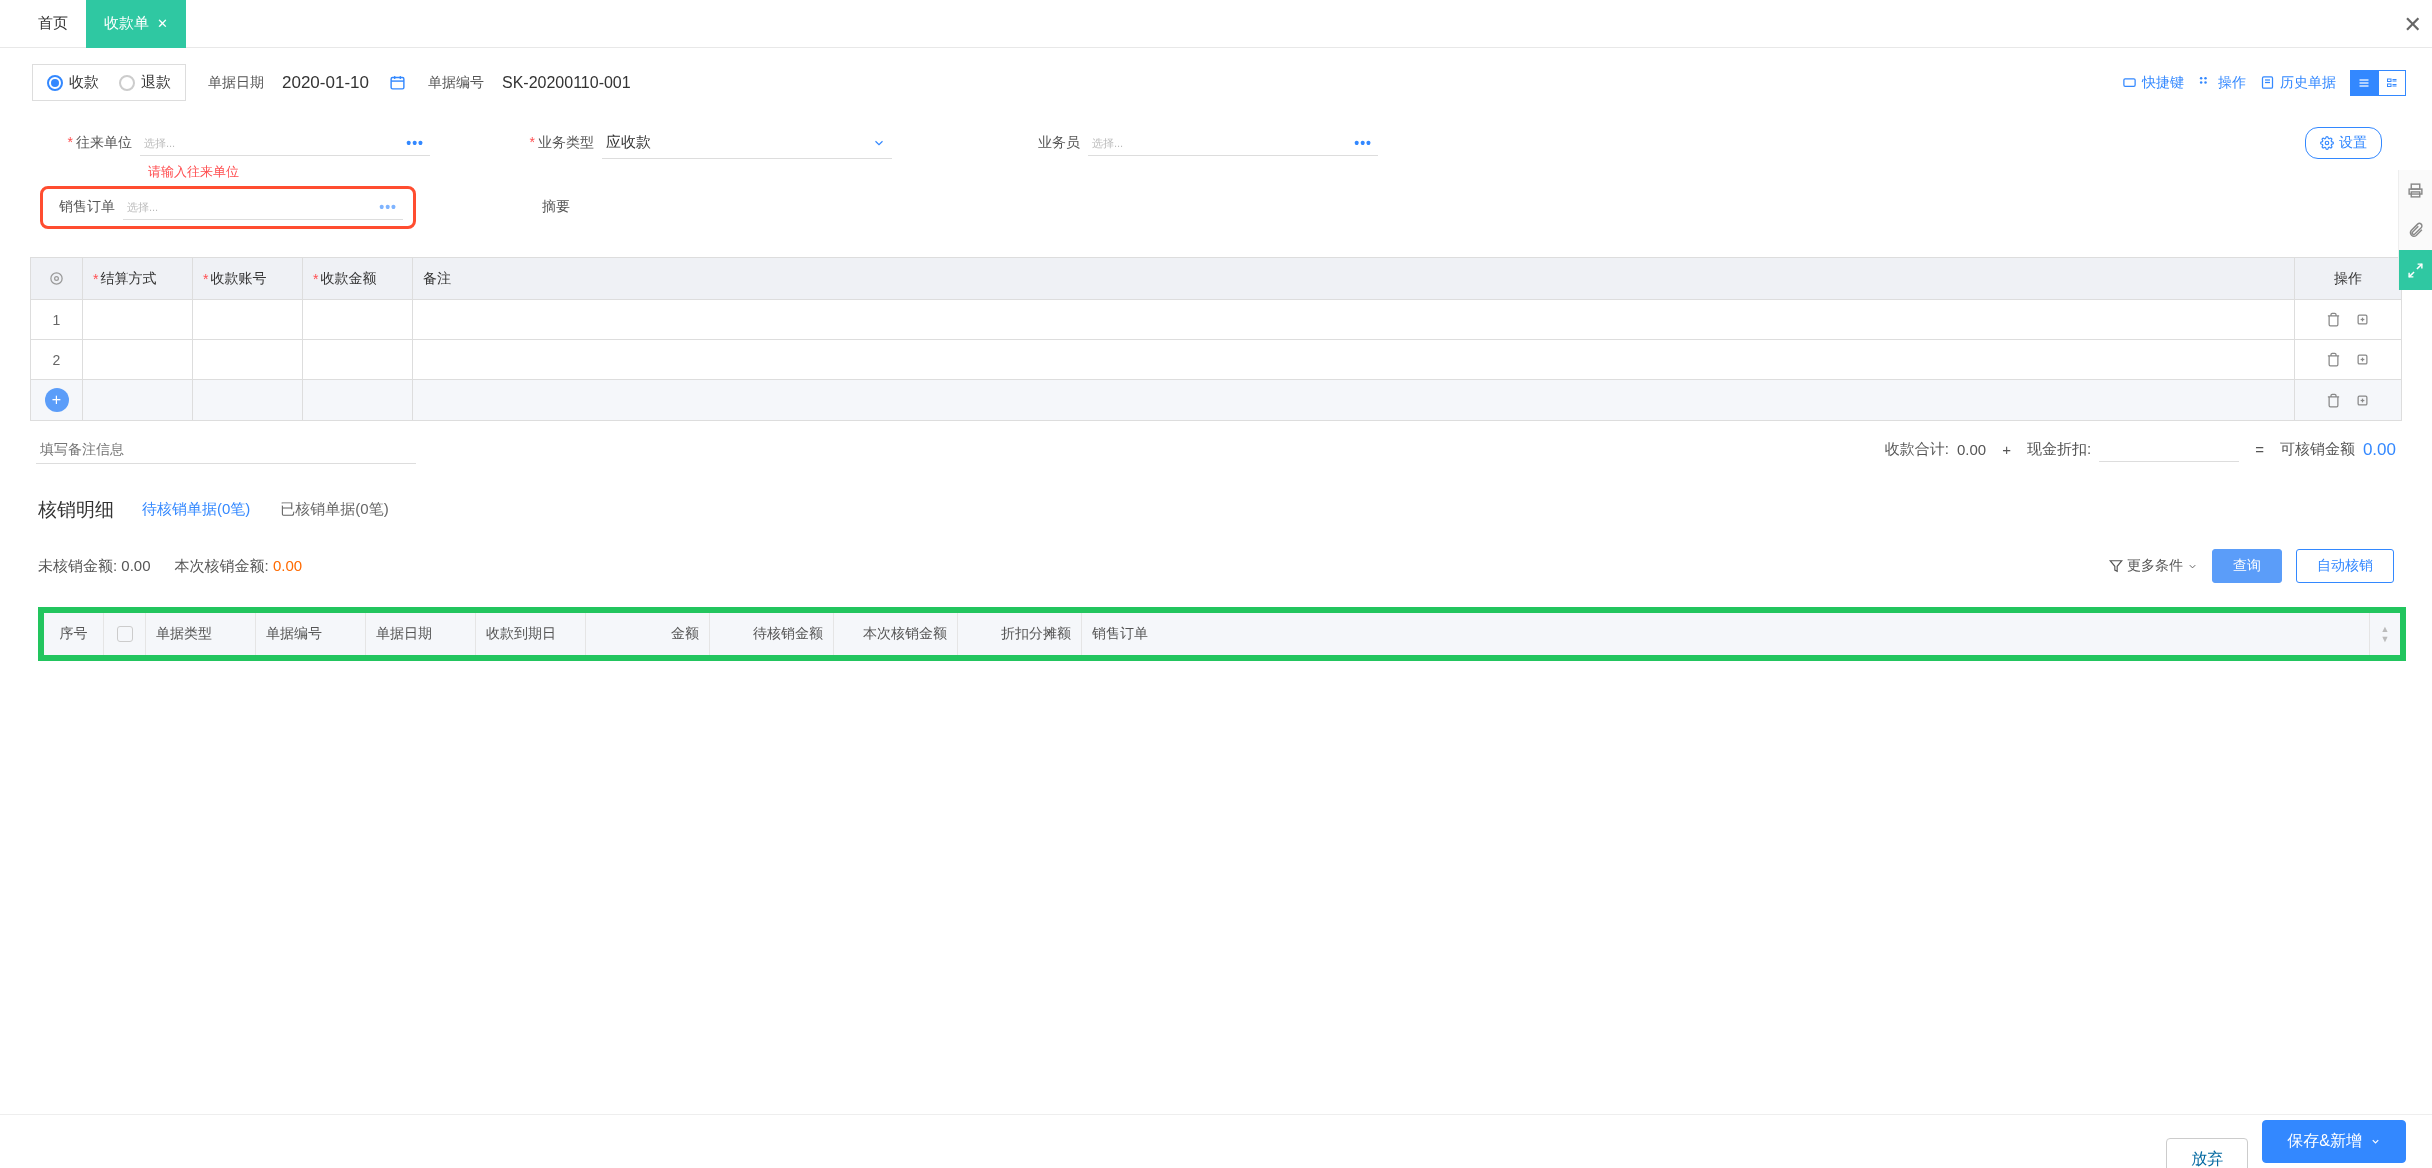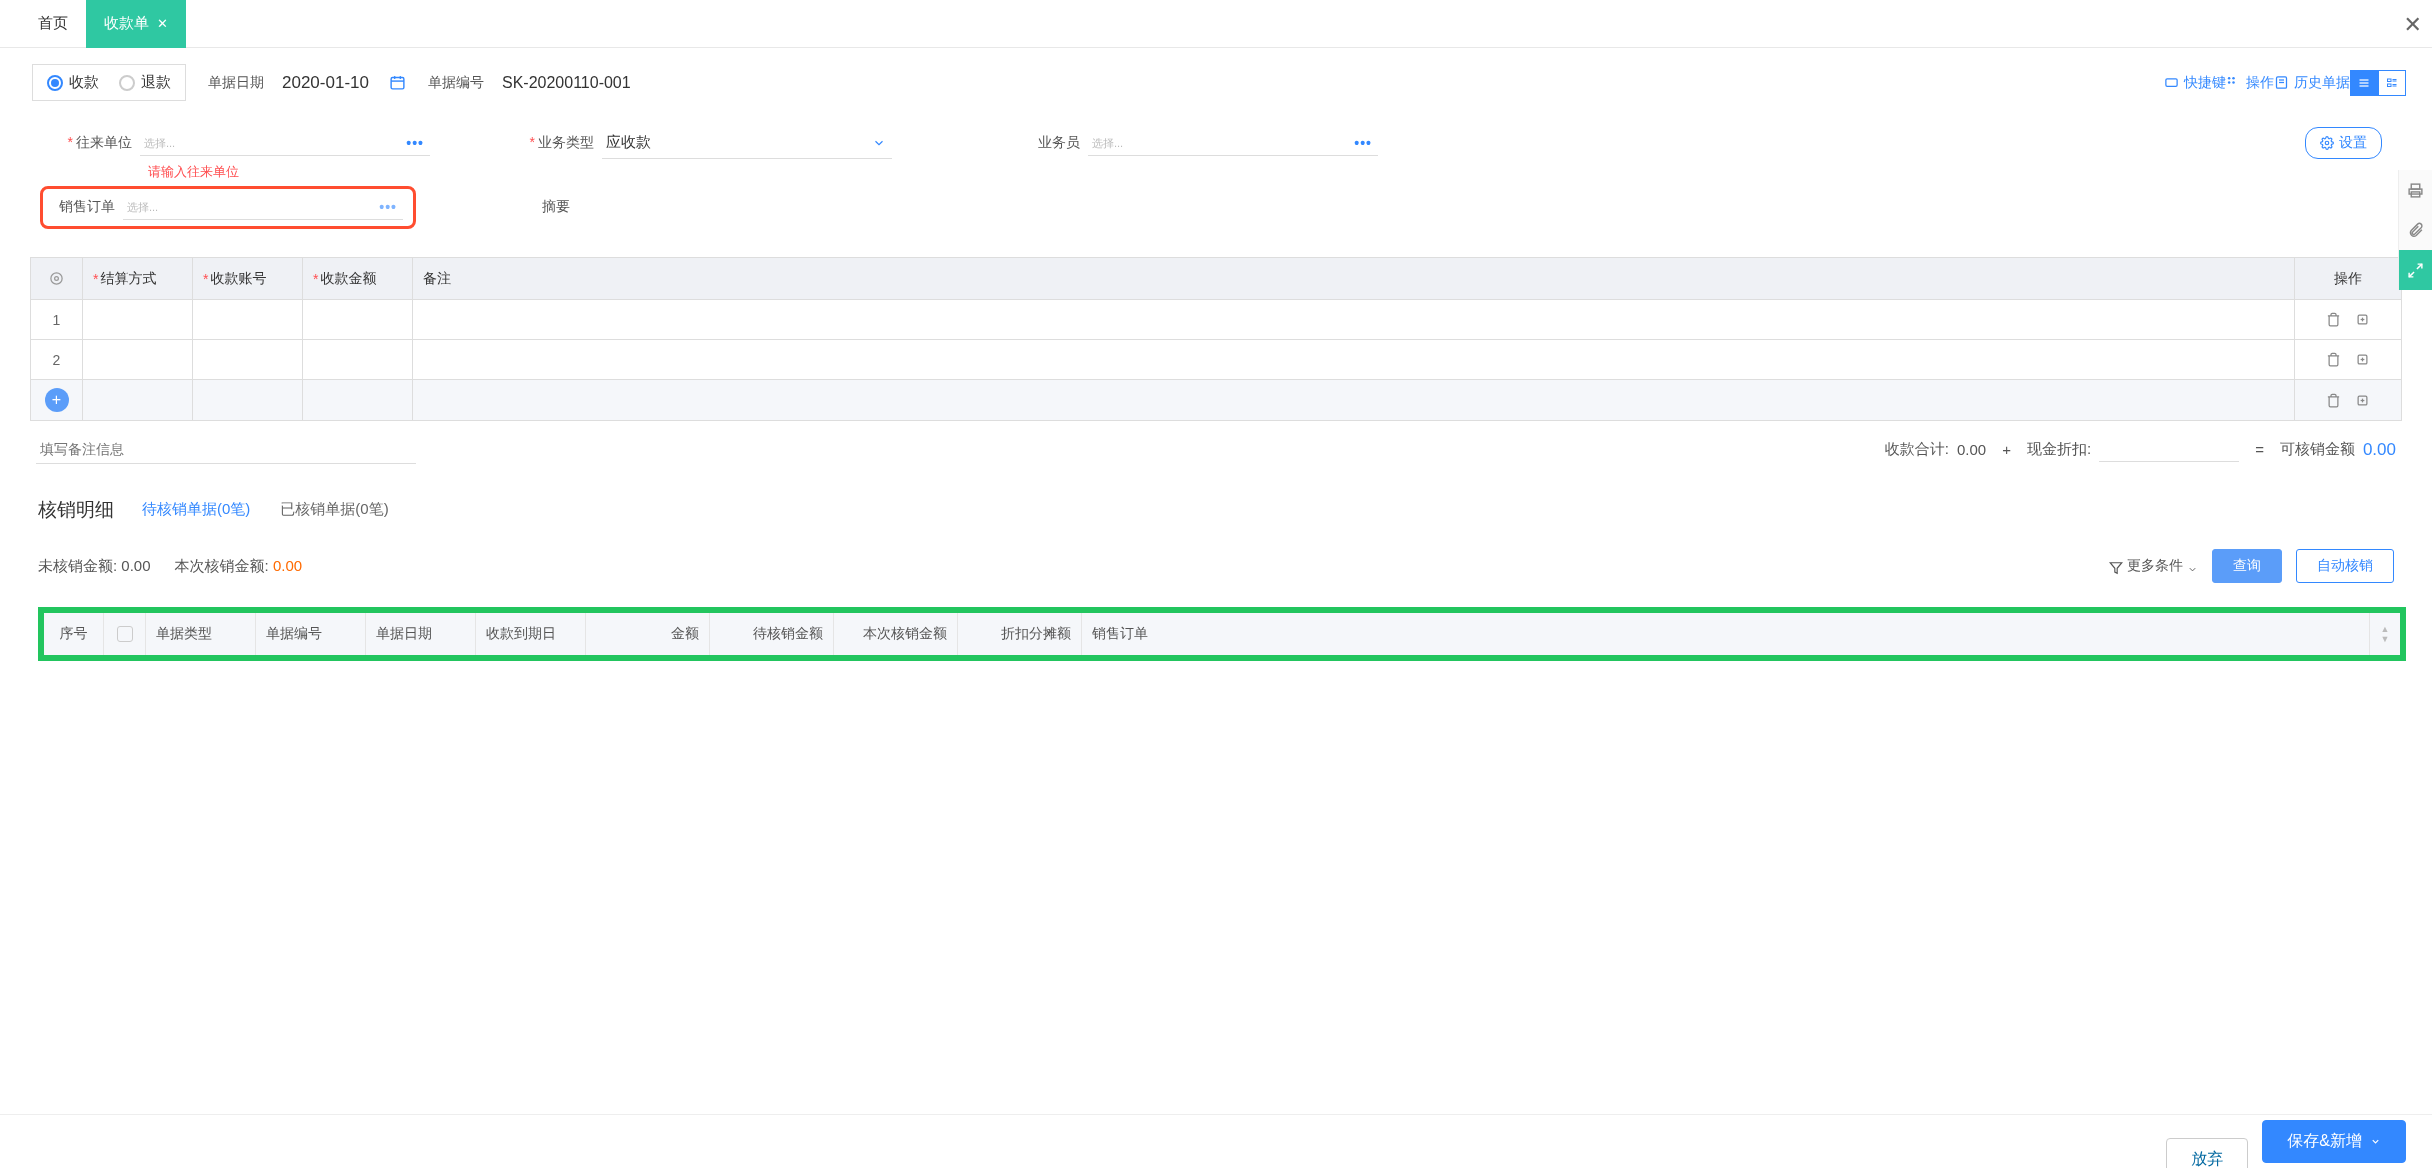--- a/index.html
+++ b/index.html
@@ -16,21 +16,21 @@
     .radio { display: flex; align-items: center; gap: 6px; cursor: pointer; font-size: 15px; }
     .radio-circle { width: 16px; height: 16px; border: 2px solid #ccc; border-radius: 50%; display: flex; align-items: center; justify-content: center; }
     .radio-circle.checked { border-color: #3388ff; }
     .radio-dot { width: 8px; height: 8px; background: #3388ff; border-radius: 50%; }
     
     .field-label { color: #555; font-size: 14px; margin-left: 12px; }
     .date-val { font-size: 17px; margin-left: 8px; }
     .cal-icon { color: #3388ff; margin-left: 10px; cursor: pointer; }
     .doc-no { font-size: 16px; margin-left: 8px; }
     
-    .toolbar-right { margin-left: auto; display: flex; align-items: center; gap: 0; }
+    .toolbar-right { margin-left: auto; display: flex; align-items: center; gap: 14px; }
     .tlink { display: flex; align-items: center; gap: 5px; color: #3388ff; cursor: pointer; font-size: 14px; }
     .view-toggle { display: flex; }
     .vbtn { width: 28px; height: 26px; border: 1px solid #3388ff; display: flex; align-items: center; justify-content: center; cursor: pointer; }
     .vbtn.active { background: #3388ff; color: #fff; }
     .vbtn:not(.active) { color: #3388ff; }
     
     .form-section { padding: 8px 50px 10px 50px; }
     .form-row { display: flex; align-items: center; gap: 30px; min-height: 44px; }
     .form-item { display: flex; align-items: center; position: relative; }
     .flabel { width: 90px; text-align: right; color: #555; font-size: 14px; padding-right: 8px; }
@@ -71,21 +71,21 @@
     
     .writeoff { padding: 18px 38px 10px 38px; }
     .wo-header { display: flex; align-items: center; gap: 26px; }
     .wo-title { font-size: 19px; color: #333; font-weight: 500; }
     .wo-tab { font-size: 15px; padding: 4px 2px; cursor: pointer; color: #666; }
     .wo-tab.active { color: #3388ff; }
     
     .wo-meta { display: flex; align-items: center; margin-top: 26px; gap: 24px; font-size: 15px; color: #555; }
     .wo-amount { color: #ff6a00; }
     .wo-actions { margin-left: auto; display: flex; align-items: center; gap: 14px; }
-    .wo-filter { display: flex; align-items: flex-end; gap: 4px; cursor: pointer; color: #555; font-size: 14px; }
+    .wo-filter { display: flex; align-items: center; gap: 4px; cursor: pointer; color: #555; font-size: 14px; }
     .btn { padding: 7px 20px; border-radius: 3px; font-size: 14px; cursor: pointer; border: 1px solid; }
     .btn-primary { background: #5b9df9; color: #fff; border-color: #5b9df9; }
     .btn-outline { background: #fff; color: #3388ff; border-color: #3388ff; }
     
     .wo-table { margin: 14px 26px 0 38px; border: 6px solid #22c55e; }
     .wo-thead { display: flex; background: #f5f7fa; height: 42px; }
     .wth { border-right: 1px solid #e5e5e5; display: flex; align-items: center; padding: 0 10px; font-size: 14px; color: #555; }
     .wth.w0 { width: 60px; justify-content: center; }
     .wth.w1 { width: 42px; justify-content: center; }
     .wth.w2 { width: 110px; }

